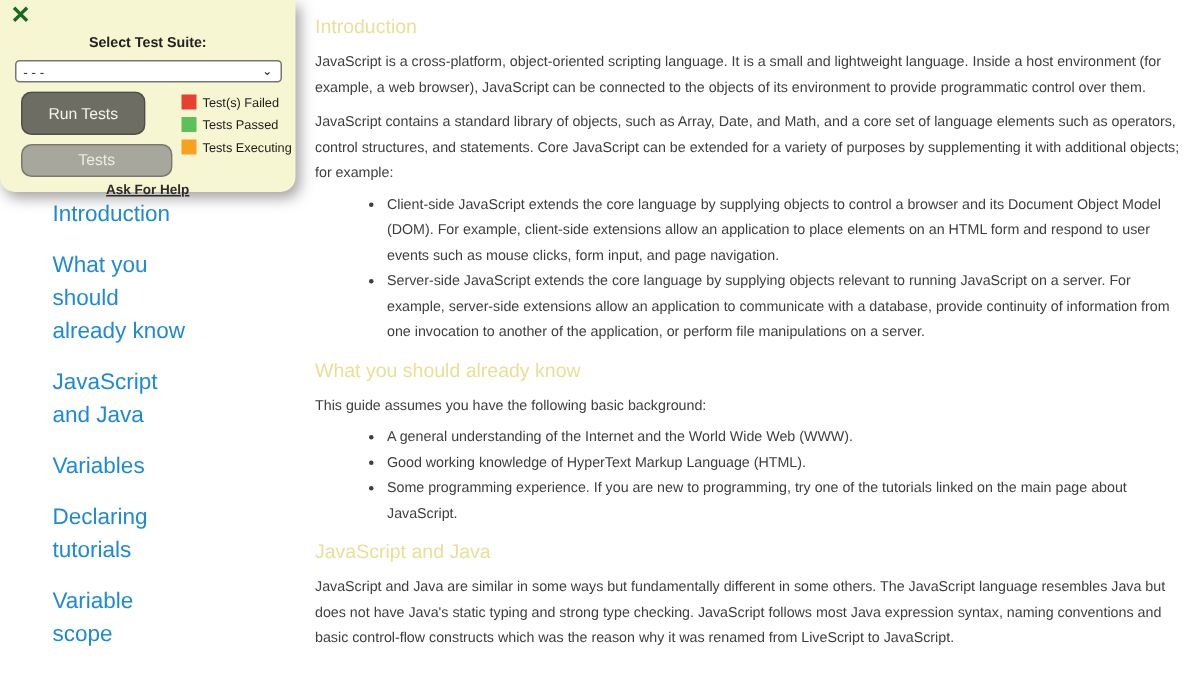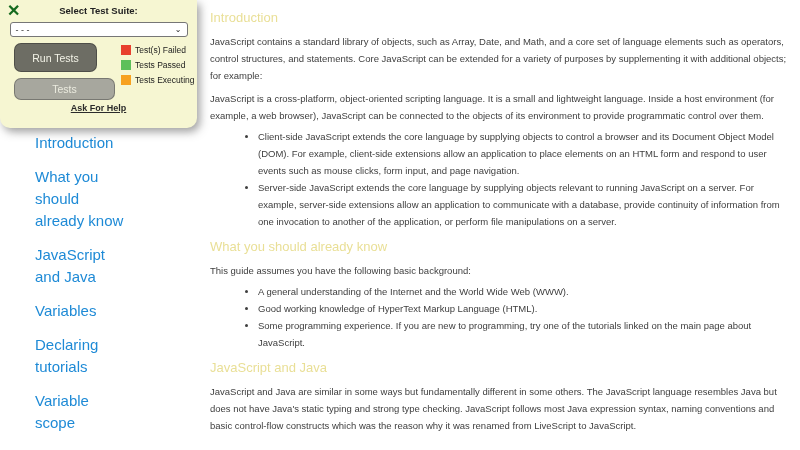--- a/index.html
+++ b/index.html
@@ -15,21 +15,21 @@
     background:#f6f6d2; border-radius:0 0 10px 10px;
     box-shadow:3px 4px 9px rgba(70,70,70,.5);
     z-index:10;
   }
   .close-btn {
     position:absolute; left:7px; top:3px; border:none; background:transparent;
     color:#156a1e; font-size:16px; font-weight:bold; line-height:1; cursor:pointer;
     font-family:"Liberation Sans",sans-serif;
   }
   .panel-title {
-    text-align:center; padding-top:5px; font-size:9.5px; font-weight:bold; color:#222;
+    text-align:center; padding-top:23px; font-size:9.5px; font-weight:bold; color:#222;
   }
   .suite-select {
     margin:6px auto 0; width:178px; height:15px; background:#fff;
     border:1px solid #767676; border-radius:3px;
     display:flex; align-items:center; justify-content:space-between;
     padding:0 5px; font-size:9px; color:#333; cursor:pointer;
   }
   .suite-select .chev { font-size:8px; color:#222; line-height:1; }
   .panel-grid { display:flex; margin-top:6px; padding:0 10px 0 14px; }
   .btn-col { display:flex; flex-direction:column; }
@@ -111,22 +111,22 @@
   <a>JavaScript and Java</a>
   <a>Variables</a>
   <a>Declaring tutorials</a>
   <a>Variable scope</a>
 </nav>
 
 <main class="main">
 
   <section class="sec1">
     <h2>Introduction</h2>
+    <p>JavaScript is a cross-platform, object-oriented scripting language. It is a small and lightweight language. Inside a host environment (for example, a web browser), JavaScript can be connected to the objects of its environment to provide programmatic control over them.</p>
     <p>JavaScript contains a standard library of objects, such as Array, Date, and Math, and a core set of language elements such as operators, control structures, and statements. Core JavaScript can be extended for a variety of purposes by supplementing it with additional objects; for example:</p>
-    <p>JavaScript is a cross-platform, object-oriented scripting language. It is a small and lightweight language. Inside a host environment (for example, a web browser), JavaScript can be connected to the objects of its environment to provide programmatic control over them.</p>
     <ul>
       <li>Client-side JavaScript extends the core language by supplying objects to control a browser and its Document Object Model (DOM). For example, client-side extensions allow an application to place elements on an HTML form and respond to user events such as mouse clicks, form input, and page navigation.</li>
       <li>Server-side JavaScript extends the core language by supplying objects relevant to running JavaScript on a server. For example, server-side extensions allow an application to communicate with a database, provide continuity of information from one invocation to another of the application, or perform file manipulations on a server.</li>
     </ul>
   </section>
 
   <section>
     <h2>What you should already know</h2>
     <p>This guide assumes you have the following basic background:</p>
     <ul>

